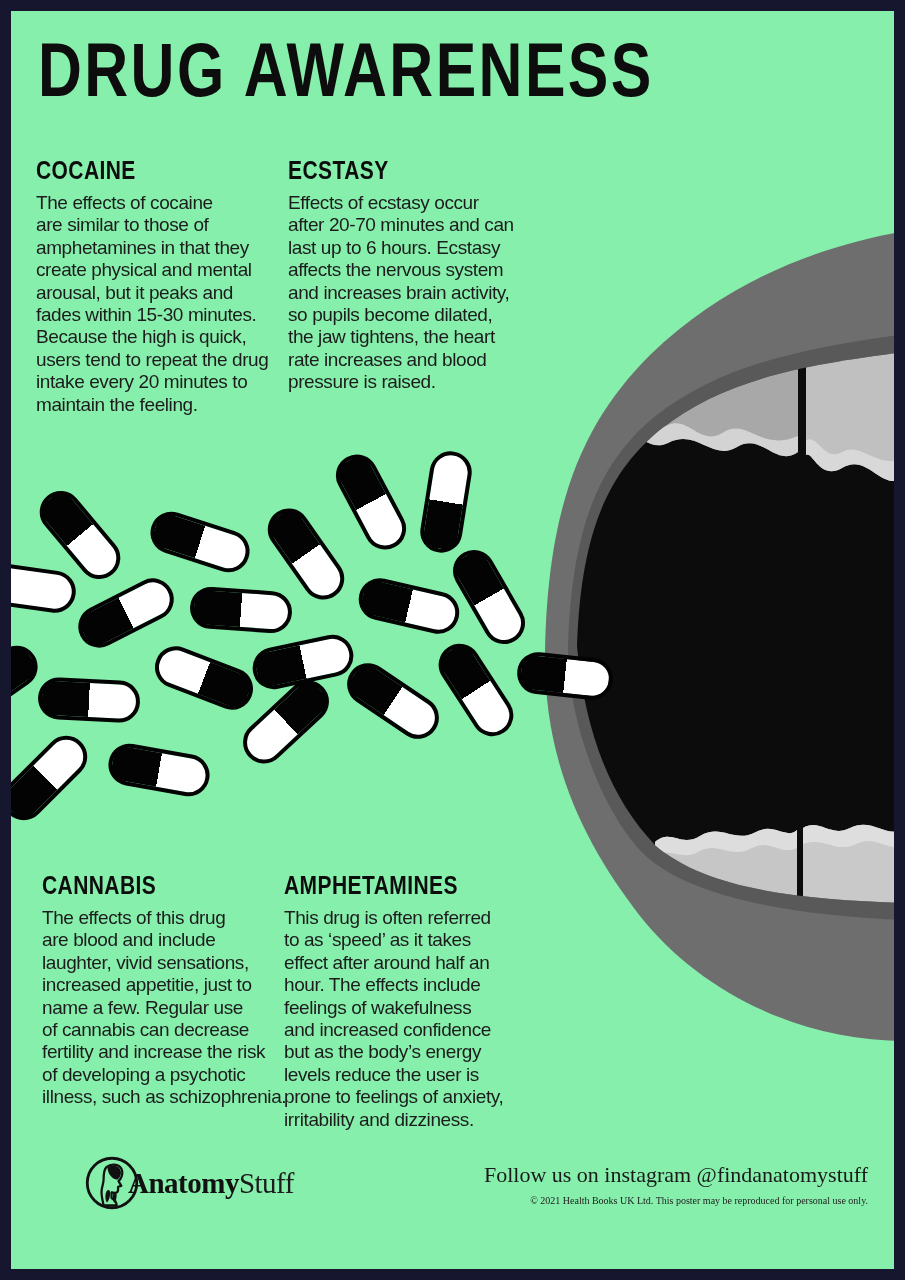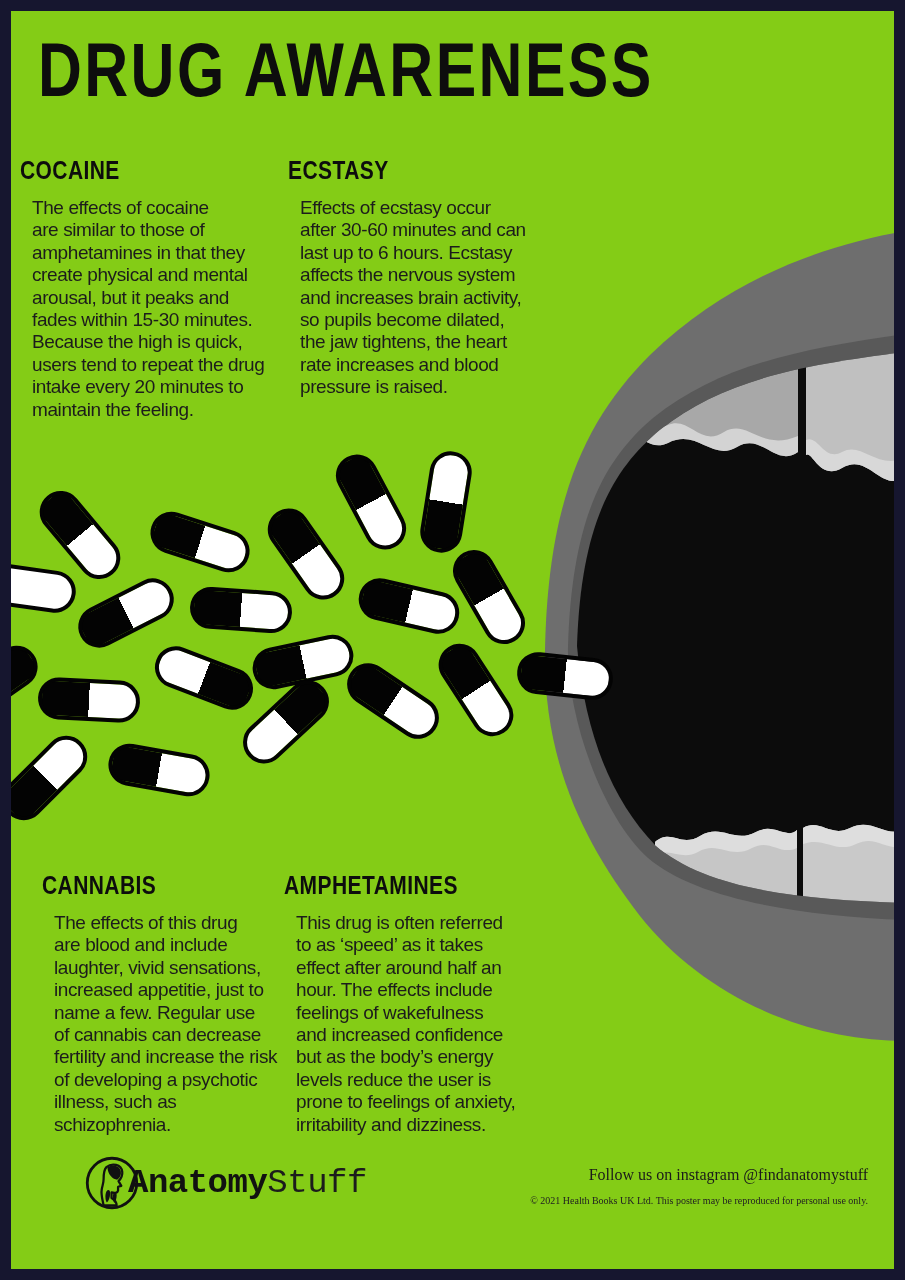--- a/index.html
+++ b/index.html
@@ -1,76 +1,76 @@
 <!DOCTYPE html>
 <html><head>
 <meta charset="utf-8">
 <style>
   html,body{margin:0;padding:0;background:#ffffff;}
   .page{
     position:relative;
     width:905px;height:1280px;
-    background:#84cc16;
+    background:#86efac;
     overflow:hidden;
     font-family:"Liberation Sans",sans-serif;
   }
   
   .frame{
     position:absolute;inset:0;
     border:11px solid #16162f;
     z-index:10;pointer-events:none;
   }
   .title{
     position:absolute;left:38px;top:26px;margin:0;
     font-size:76px;font-weight:bold;color:#0d0d0d;
     letter-spacing:3px;white-space:nowrap;
     transform:scaleX(0.80);transform-origin:left top;
     z-index:3;
   }
   .section{position:absolute;z-index:3;width:258px;}
-  .sec-cocaine{left:20px;top:156px;}
+  .sec-cocaine{left:36px;top:156px;}
   .sec-ecstasy{left:288px;top:156px;}
   .sec-cannabis{left:42px;top:871px;}
   .sec-amphetamines{left:284px;top:871px;}
   .section h2{
     margin:0 0 7px 0;
     font-size:25px;font-weight:bold;color:#0d0d0d;
     letter-spacing:0.5px;white-space:nowrap;
     transform:scaleX(0.84);transform-origin:left top;
   }
   .section p{
-    margin:12px;
+    margin:0;
     font-size:19px;line-height:22.4px;color:#1c1c1c;
     letter-spacing:-0.4px;
     white-space:pre-line;
   }
   
   .mouth{position:absolute;inset:0;z-index:1;}
   
   .pill{
     position:absolute;height:42px;box-sizing:border-box;
     border:4px solid #030303;border-radius:23px;
     background:#ffffff;z-index:2;
   }
   .pill.left{background:linear-gradient(90deg,#030303 0 50%,#ffffff 50% 100%);}
   .pill.right{background:linear-gradient(90deg,#ffffff 0 50%,#030303 50% 100%);}
   
   .footer-left{position:absolute;left:84px;top:1155px;z-index:3;display:flex;align-items:center;}
   .brand-icon{width:56px;height:56px;flex:0 0 auto;}
   .brand-name{
-    font-family:Liberation Mono, monospace;font-size:34px;color:#111;
+    font-family:Liberation Serif, serif;font-size:29px;color:#111;
     margin-left:-12px;letter-spacing:-0.5px;white-space:nowrap;
   }
   .brand-name .bold{font-weight:bold;}
   .brand-name .light{font-weight:normal;color:#1c1c1c;}
   .footer-right{
     position:absolute;right:37px;top:1163px;z-index:3;text-align:right;
     font-family:"Liberation Serif",serif;color:#1a1a1a;
   }
-  .footer-right .line{font-size:16px;line-height:24px;}
+  .footer-right .line{font-size:22px;line-height:24px;}
   .footer-right .copyright{font-size:10px;margin-top:8px;color:#222;}
 </style>
 </head>
 <body>
 
 <div class="page">
 
   <svg class="mouth" viewBox="0 0 905 1280" width="905" height="1280" aria-hidden="true">
     <defs>
       <clipPath id="mouthClip">
@@ -142,21 +142,21 @@
 arousal, but it peaks and
 fades within 15-30 minutes.
 Because the high is quick,
 users tend to repeat the drug
 intake every 20 minutes to
 maintain the feeling.</p>
   </section>
   <section class="section sec-ecstasy">
     <h2>ECSTASY</h2>
     <p>Effects of ecstasy occur
-after 30-60 minutes and can
+after 20-70 minutes and can
 last up to 6 hours. Ecstasy
 affects the nervous system
 and increases brain activity,
 so pupils become dilated,
 the jaw tightens, the heart
 rate increases and blood
 pressure is raised.</p>
   </section>
   <section class="section sec-cannabis">
     <h2>CANNABIS</h2>

